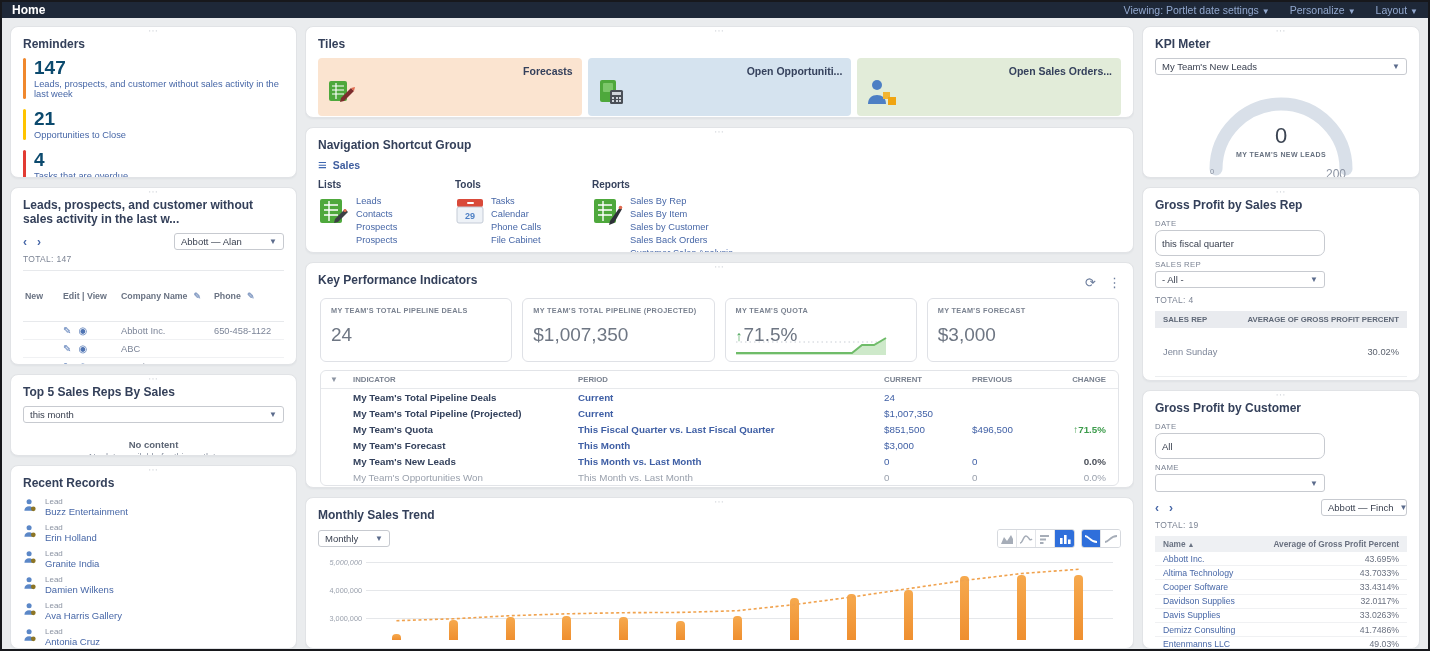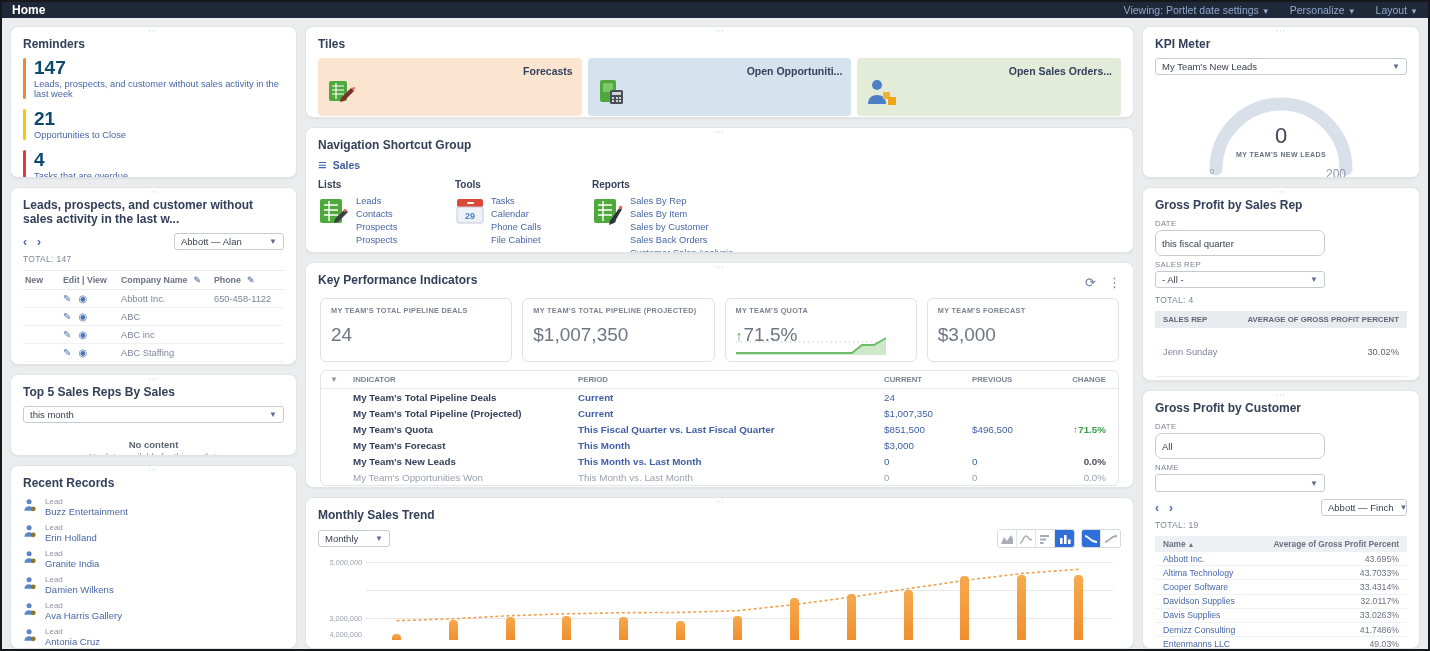--- a/index.html
+++ b/index.html
@@ -27,21 +27,21 @@
   .rem-count{font-size:19px;font-weight:bold;color:#0c4a6e;line-height:19px}
   .rem-label{font-size:9.3px;color:#4767a7;margin-top:2px;cursor:pointer}
   
   .toolrow{display:flex;justify-content:space-between;align-items:center;margin:2px 0 4px}
   .pagenav{color:#4767a7;font-size:12px;font-weight:bold;letter-spacing:10px;cursor:pointer}
   .selbox{border:1px solid #c7cad0;border-radius:3px;padding:2px 6px;font-size:9.5px;color:#3a4150;display:flex;align-items:center;gap:6px;background:#fff;cursor:pointer;white-space:nowrap}
   .selbox .caret{color:#5b6b8c;margin-left:auto}
   .total{font-size:8.5px;color:#7c8494;letter-spacing:.3px;margin:2px 0 6px}
   table{border-collapse:collapse;width:100%}
   .leads-t{font-size:9.3px}
-  .leads-t th{font-size:8.8px;color:#6a7383;font-weight:bold;text-align:left;padding:4px 2px;border-top:1px solid #e7e9ec;border-bottom:1px solid #e7e9ec}
+  .leads-t th{font-size:8.8px;color:#6a7383;font-weight:bold;text-align:left;padding:20px 2px;border-top:1px solid #e7e9ec;border-bottom:1px solid #e7e9ec}
   .leads-t td{padding:3px 2px;border-bottom:1px solid #f0f1f3;color:#7c8598;height:16px}
   .icon-blue{color:#4f74b3;font-size:10px;cursor:pointer;margin-right:7px}
   .th-pencil{color:#8aa0c6;font-size:9px;margin-left:6px}
   
   .empty-wrap{text-align:center;margin-top:16px}
   .empty-title{font-size:9.5px;font-weight:bold;color:#5c6574}
   .empty-msg{font-size:9px;color:#8b93a2;margin-top:2px}
   
   .rec-item{display:flex;gap:6px;margin-bottom:6px;align-items:flex-start}
   .rec-icon{flex:none;width:16px;margin-top:1px}
@@ -566,21 +566,21 @@
                     <path d="M1 9 C5 9 6 3 13 3" fill="none" stroke="#a6adb8" stroke-width="1.8"></path>
                   </svg>
                 </span>
             </div>
           </div>
         </div>
         <div class="trend-plot" id="trend-plot">
             <div class="gridline" style="top: 8.33898px;"></div>
             <span class="gridlabel" style="top: 8.33898px; font-style: italic;">5,000,000</span>
             <div class="gridline" style="top: 36.1356px;"></div>
-            <span class="gridlabel" style="top: 36.1356px; margin-top: 44px;">4,000,000</span>
+            <span class="gridlabel" style="top: 36.1356px;">4,000,000</span>
             <div class="gridline" style="top: 63.9322px;"></div>
             <span class="gridlabel" style="top: 63.9322px;">3,000,000</span>
             <div class="bar" style="left: 71.9231px; height: 5.55932px;"></div>
             <div class="bar" style="left: 128.769px; height: 20.0136px;"></div>
             <div class="bar" style="left: 185.615px; height: 22.7932px;"></div>
             <div class="bar" style="left: 242.462px; height: 24.1831px;"></div>
             <div class="bar" style="left: 299.308px; height: 23.0712px;"></div>
             <div class="bar" style="left: 356.154px; height: 18.9017px;"></div>
             <div class="bar" style="left: 413px; height: 23.6271px;"></div>
             <div class="bar" style="left: 469.846px; height: 42.2508px;"></div>

